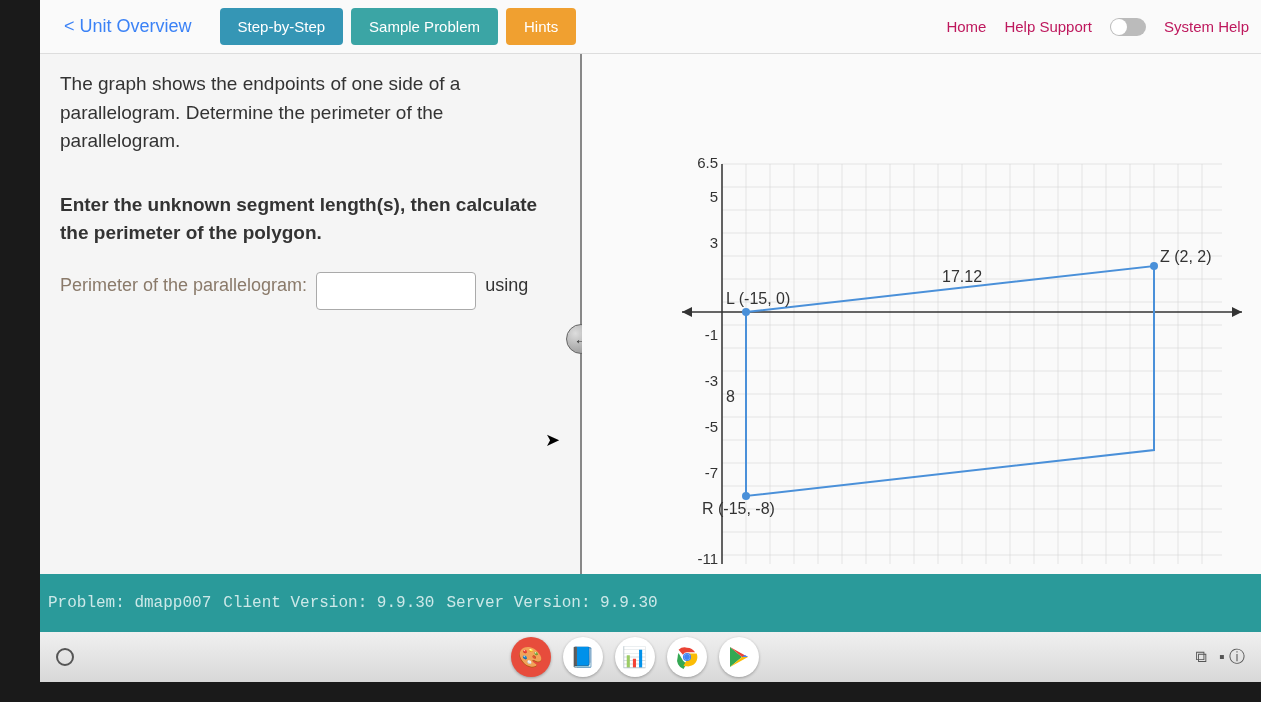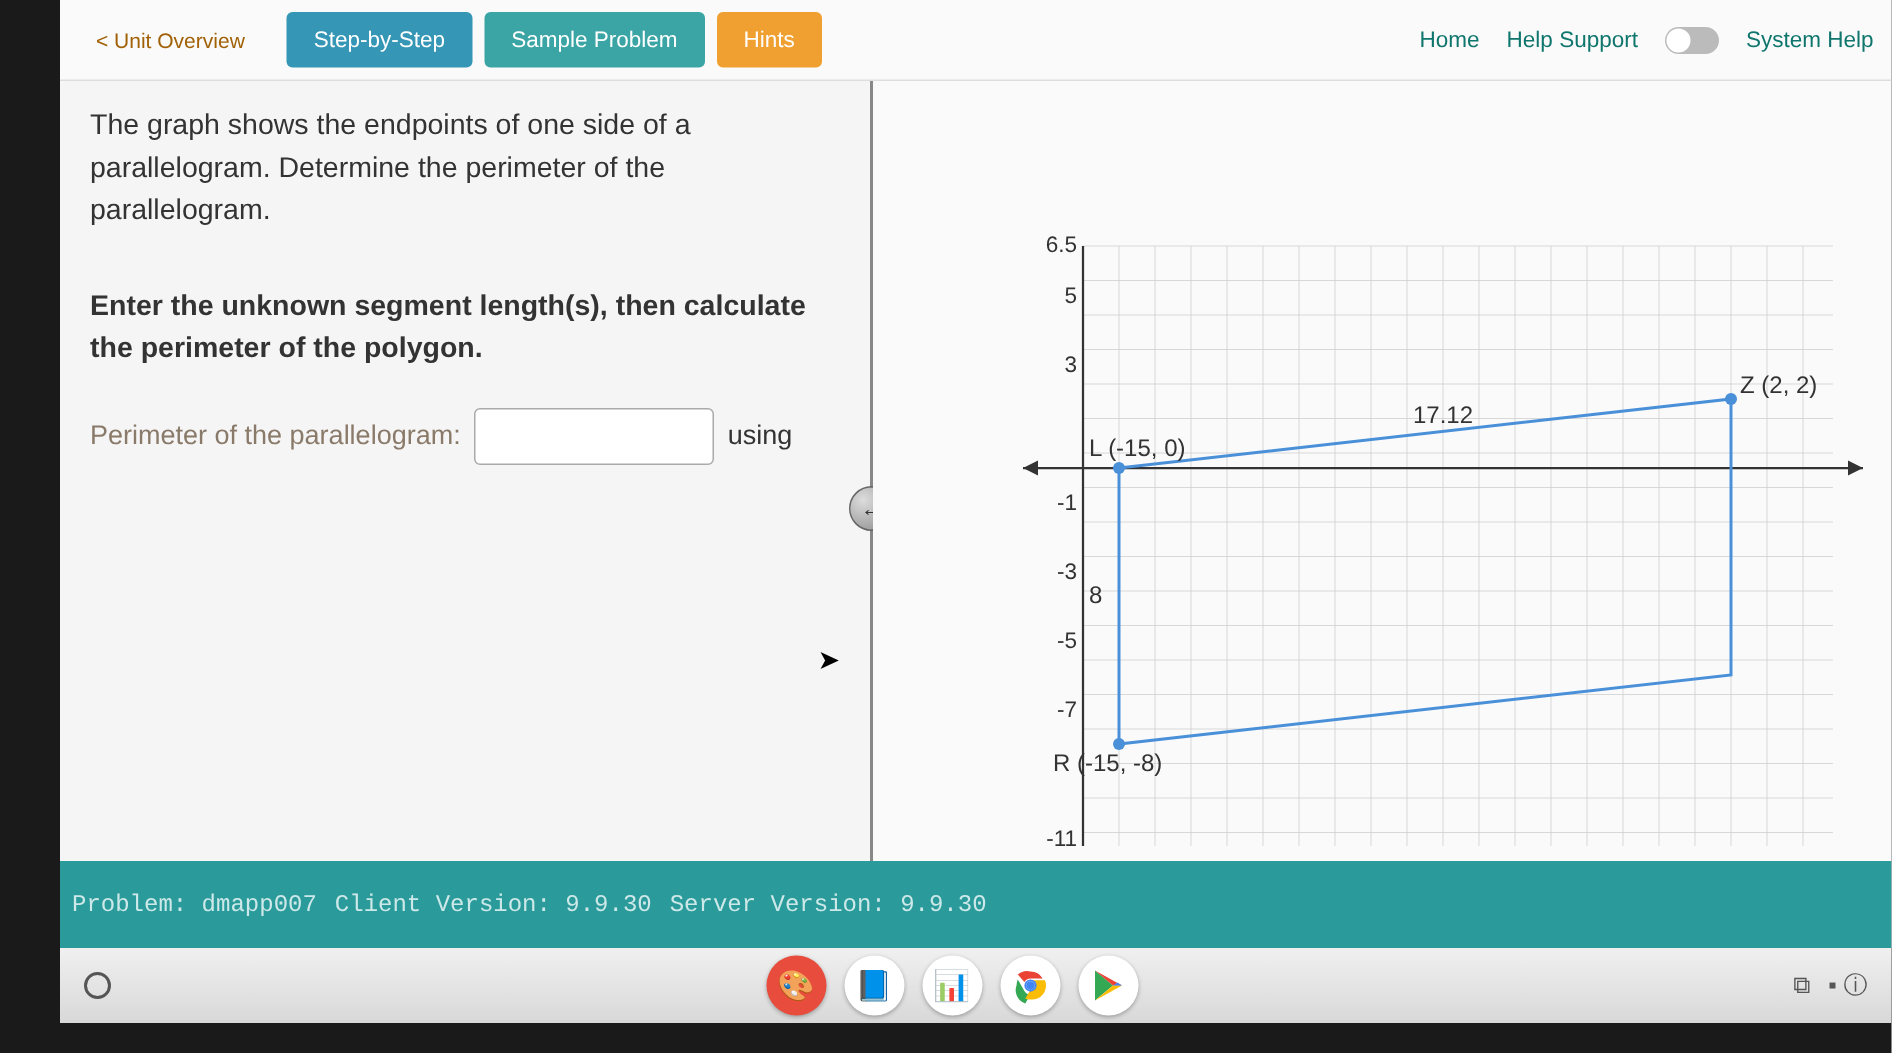--- a/index.html
+++ b/index.html
@@ -32,22 +32,22 @@
     }
     .header-bar {
       display: flex;
       align-items: center;
       padding: 8px 12px;
       background: #fafafa;
       border-bottom: 1px solid #ddd;
       gap: 8px;
     }
     .unit-overview {
-      color: #a16207;
-      font-size: 14px;
+      color: #3b82f6;
+      font-size: 18px;
       padding: 8px 12px;
       cursor: pointer;
       margin-right: 8px;
     }
     .btn {
       padding: 10px 18px;
       border: none;
       border-radius: 4px;
       font-size: 15px;
       color: white;
@@ -55,21 +55,21 @@
     }
     .btn-teal { background: #3596b5; }
     .btn-teal2 { background: #3ba5a5; }
     .btn-orange { background: #f0a030; }
     .header-right {
       margin-left: auto;
       display: flex;
       align-items: center;
       gap: 18px;
       font-size: 15px;
-      color: #0f766e;
+      color: #be185d;
     }
     .toggle {
       width: 36px;
       height: 18px;
       background: #bbb;
       border-radius: 10px;
       position: relative;
     }
     .toggle::after {
       content: "";
@@ -107,21 +107,20 @@
       line-height: 1.5;
     }
     .problem-text { margin-bottom: 35px; }
     .instruction {
       font-weight: bold;
       color: #333;
       margin-bottom: 24px;
     }
     .perimeter-row {
       display: flex;
-      align-items: center;
       gap: 9px;
       font-size: 18px;
     }
     .perimeter-label { color: #8a7a6a; }
     .perimeter-input {
       width: 160px;
       height: 38px;
       border: 1px solid #aaa;
       border-radius: 4px;
       padding: 4px 8px;

